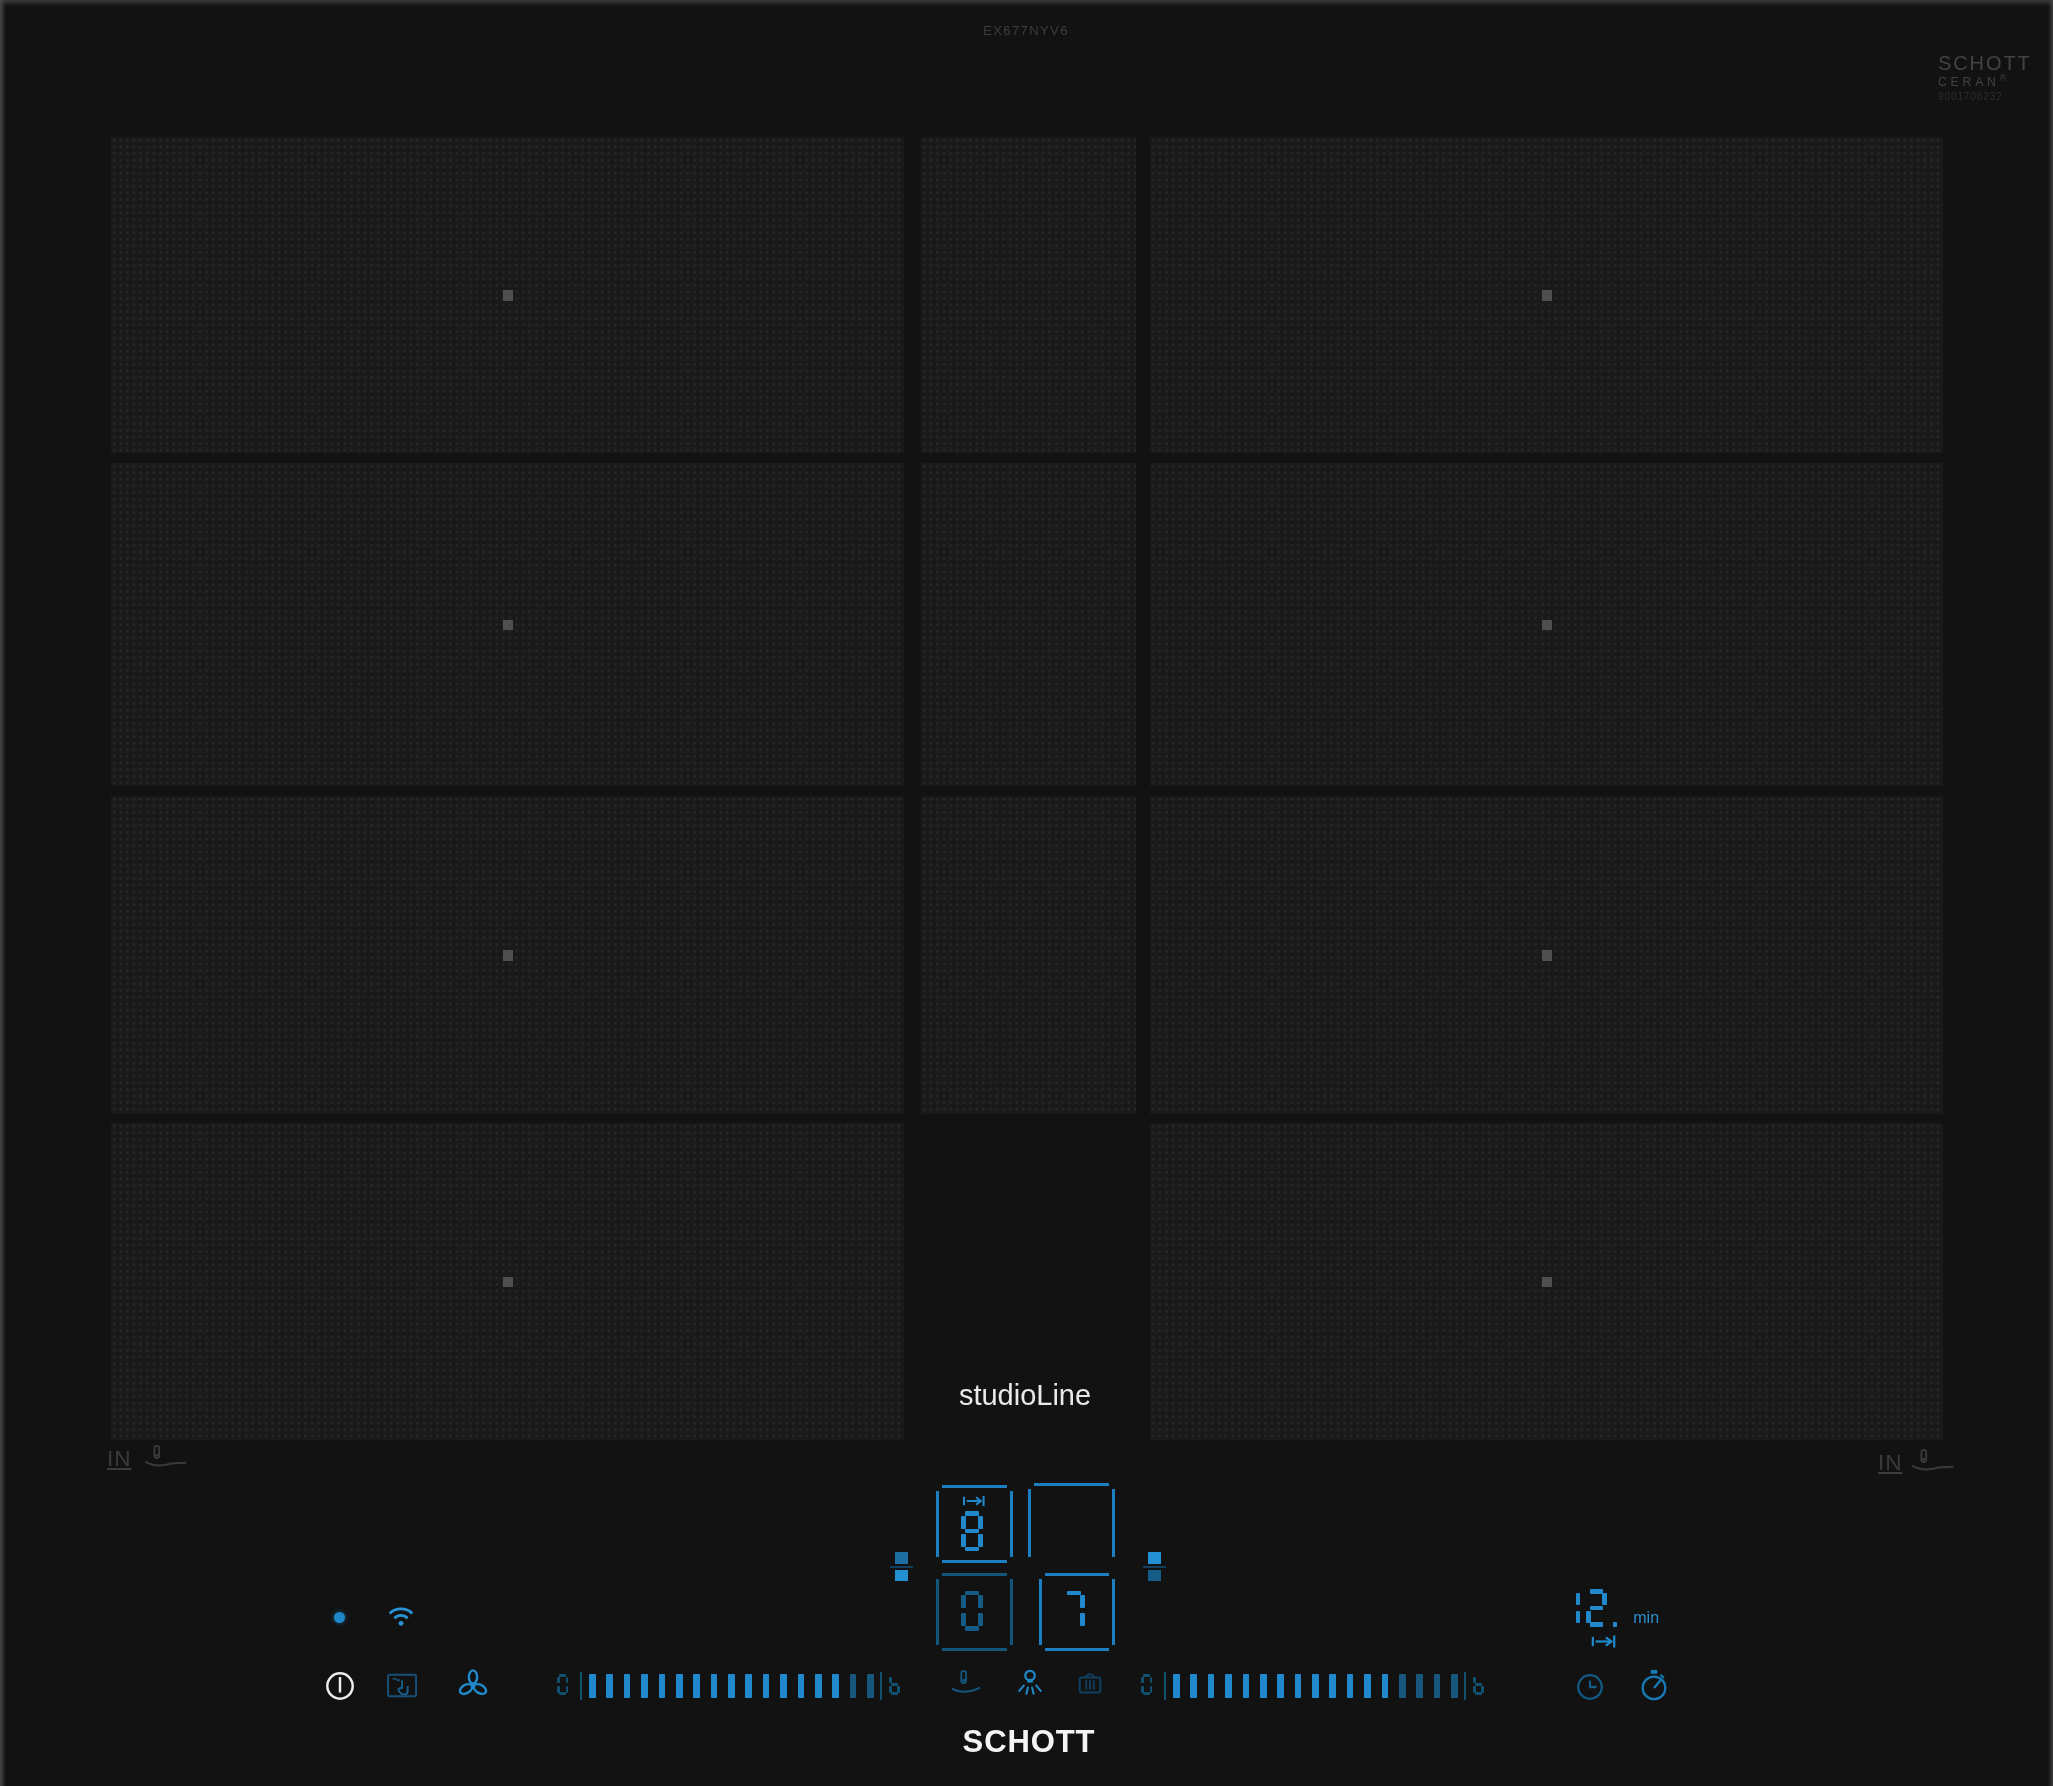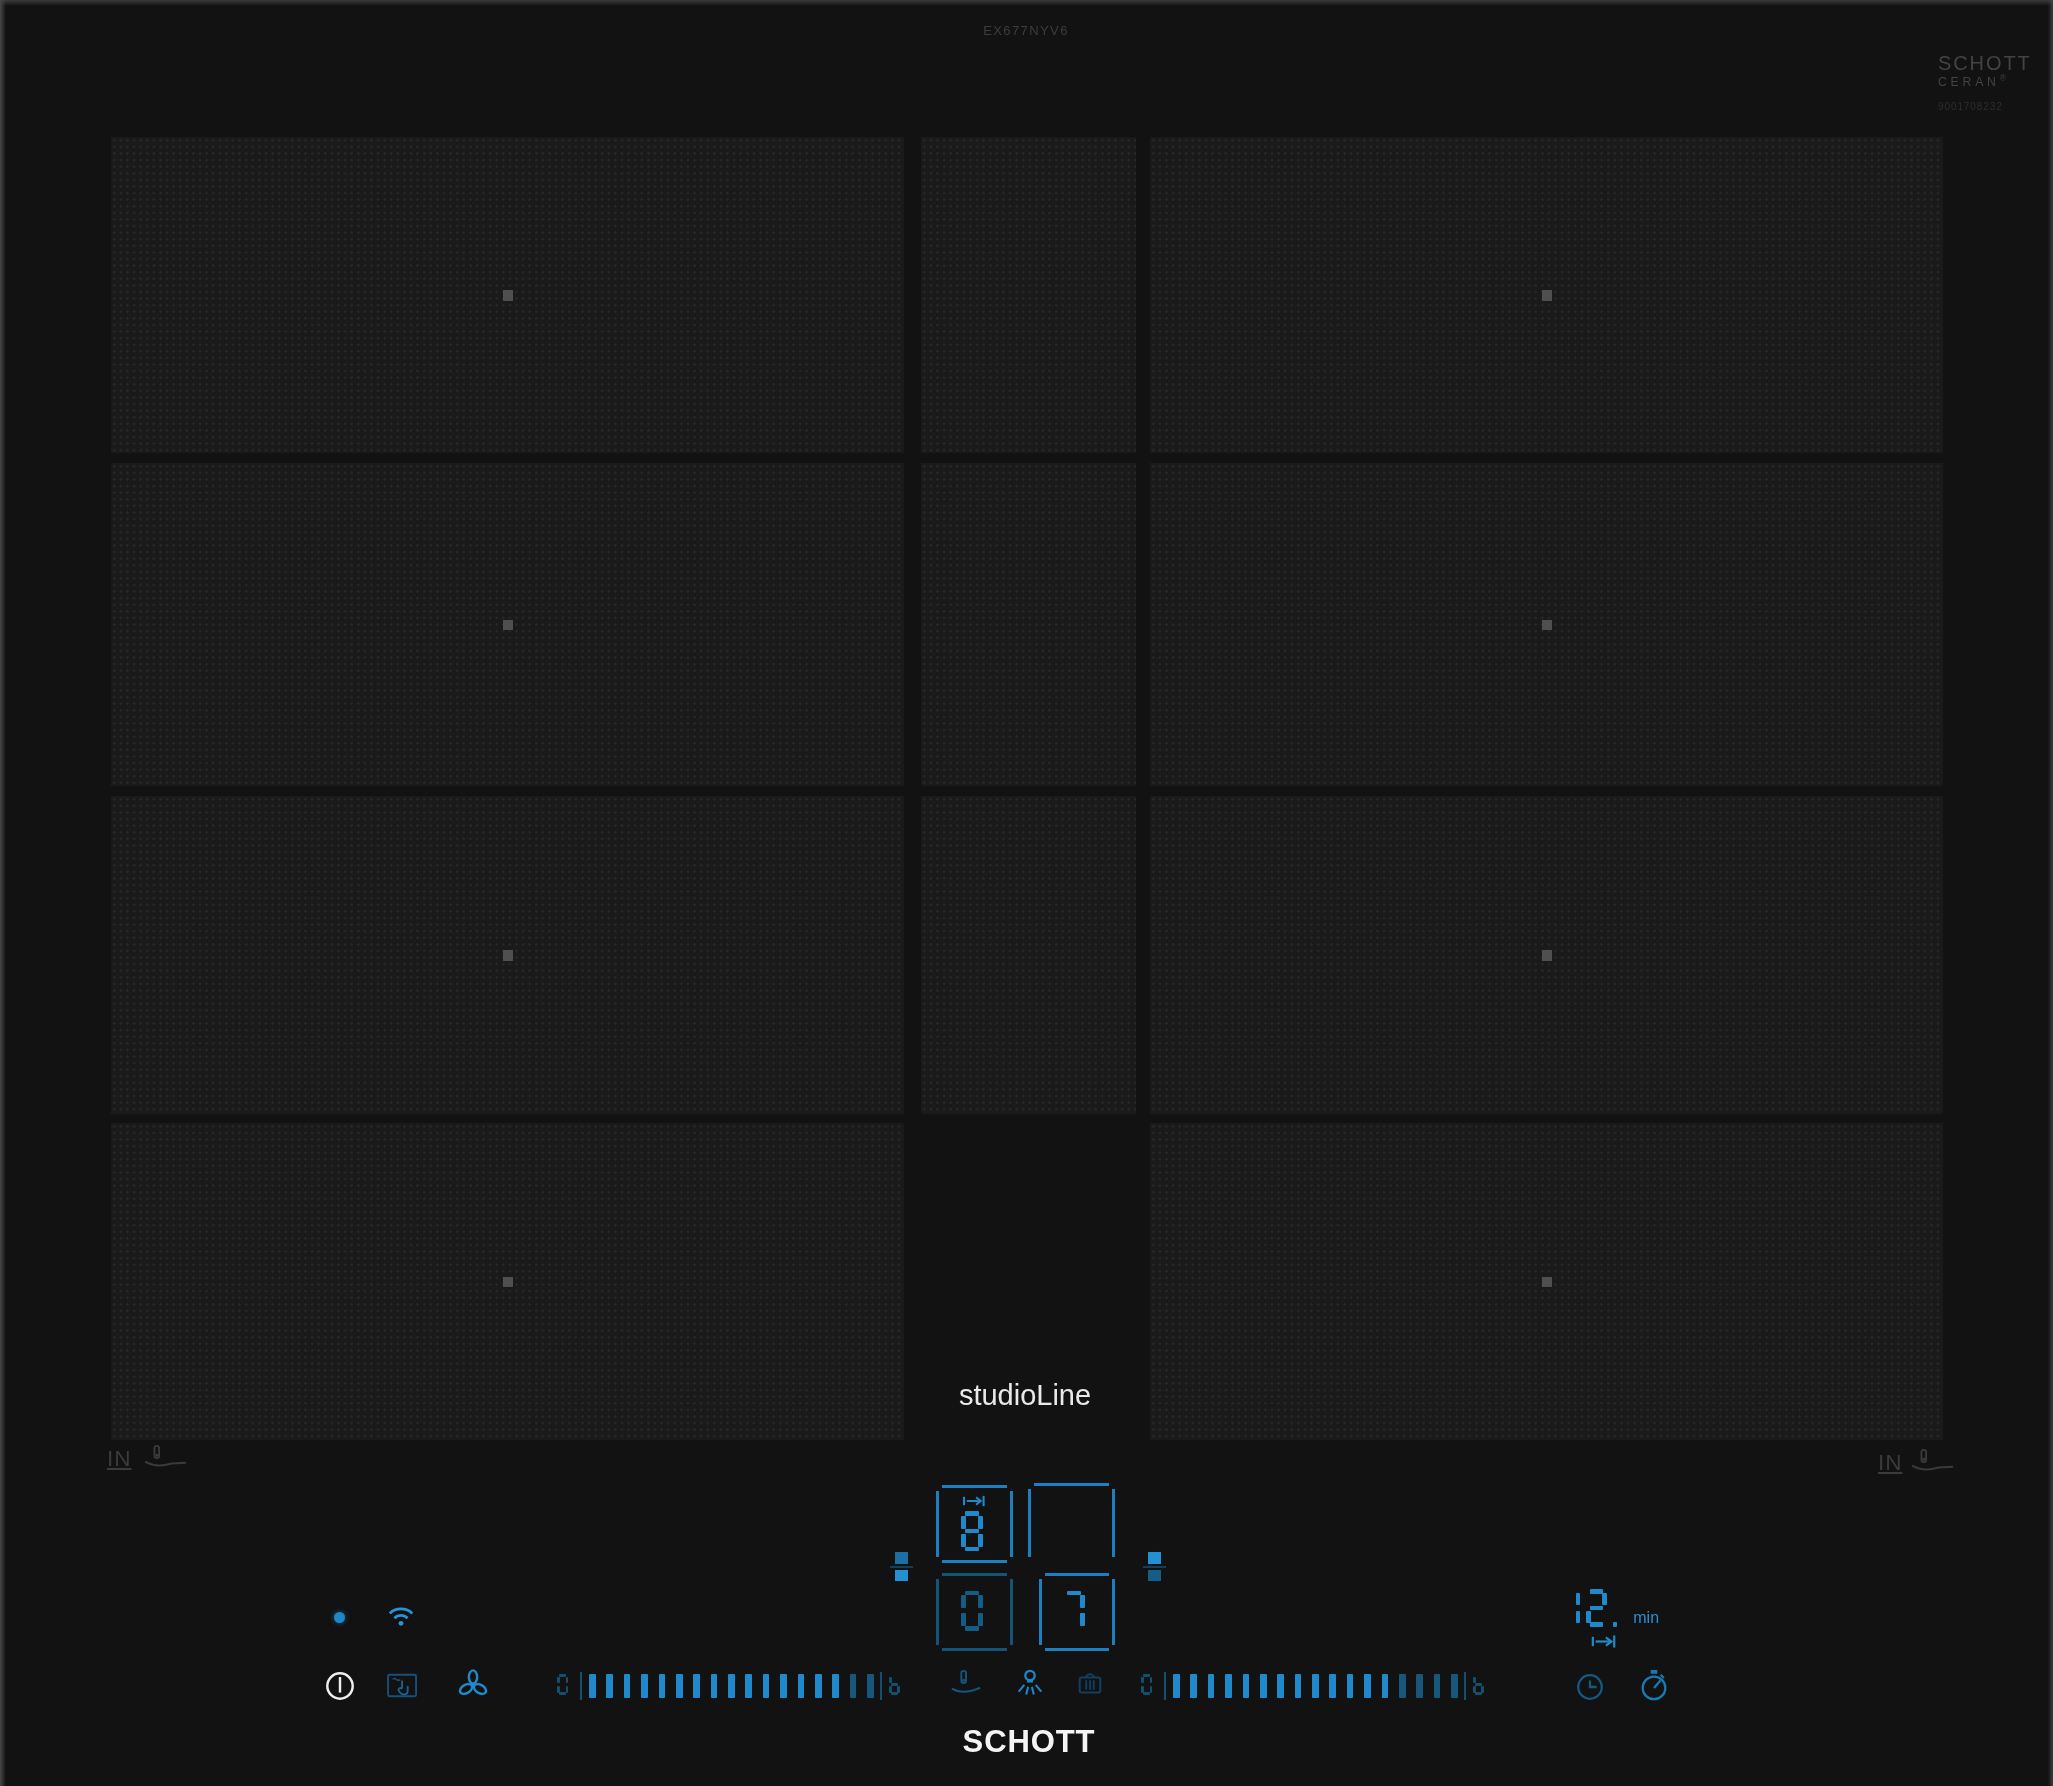--- a/index.html
+++ b/index.html
@@ -19,21 +19,21 @@
          background-image:radial-gradient(circle, rgba(255,255,255,0.065) 1px, transparent 1.4px);
          background-size:6.6px 6.6px;}
   .marker{position:absolute;left:50%;top:50%;width:10.4px;height:10.4px;margin:-4.7px 0 0 -4.7px;
           background:#4f4f4f;}
   .model{position:absolute;left:1026px;top:22.6px;transform:translateX(-50%);
          font-size:13px;letter-spacing:1.4px;color:#3d3d3d;}
   .schott{position:absolute;left:1938px;top:22.6px;width:94px;line-height:1.1;color:#434343;}
   .schott .l1{font-size:20px;letter-spacing:1.9px;margin-top:29px;}
   .schott .l2{font-size:12.2px;letter-spacing:3.8px;}
   .schott .reg{font-size:8.5px;vertical-align:super;letter-spacing:0;}
-  .schott .code{margin-top:12px;font-size:10px;letter-spacing:0.9px;color:#2e2e2e;}
+  .schott .code{margin-top:2px;font-size:10px;letter-spacing:0.9px;color:#2e2e2e;}
 
   .studioline{position:absolute;left:1025px;top:1379px;transform:translateX(-50%);
               font-size:29px;color:#e9e9e9;font-weight:400;}
   .siemens{position:absolute;left:1029px;top:1724px;transform:translateX(-50%);
            font-size:31px;font-weight:700;letter-spacing:0.9px;color:#f4f4f4;}
 
   .in-label{position:absolute;font-size:22.6px;color:#3b3b3b;letter-spacing:0.9px;text-decoration:underline;}
 
   
   .seven{position:relative;display:inline-block;}

